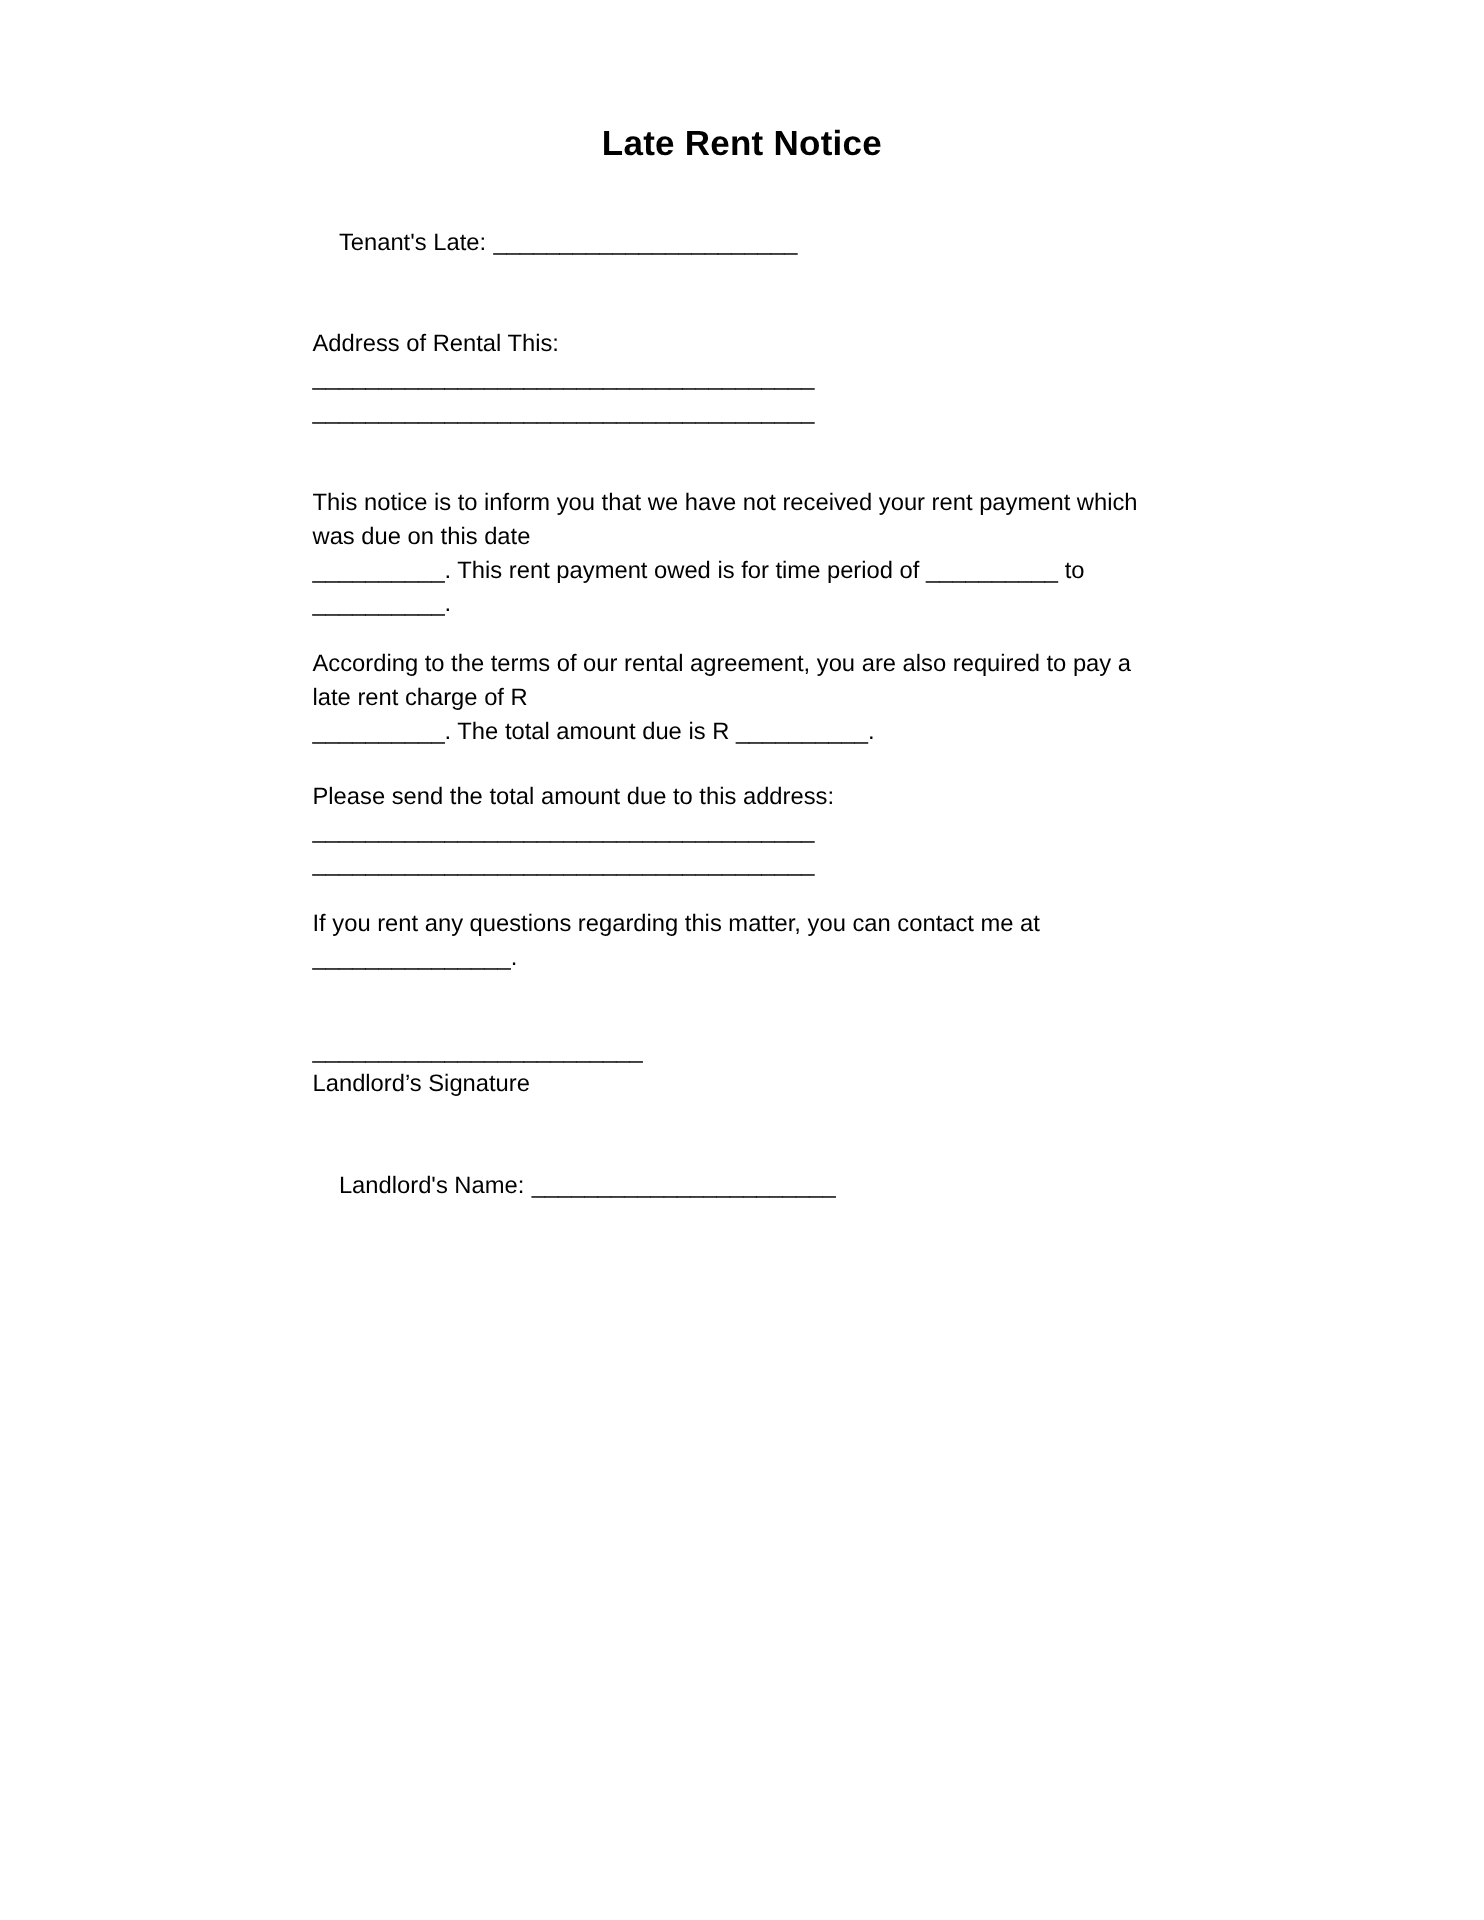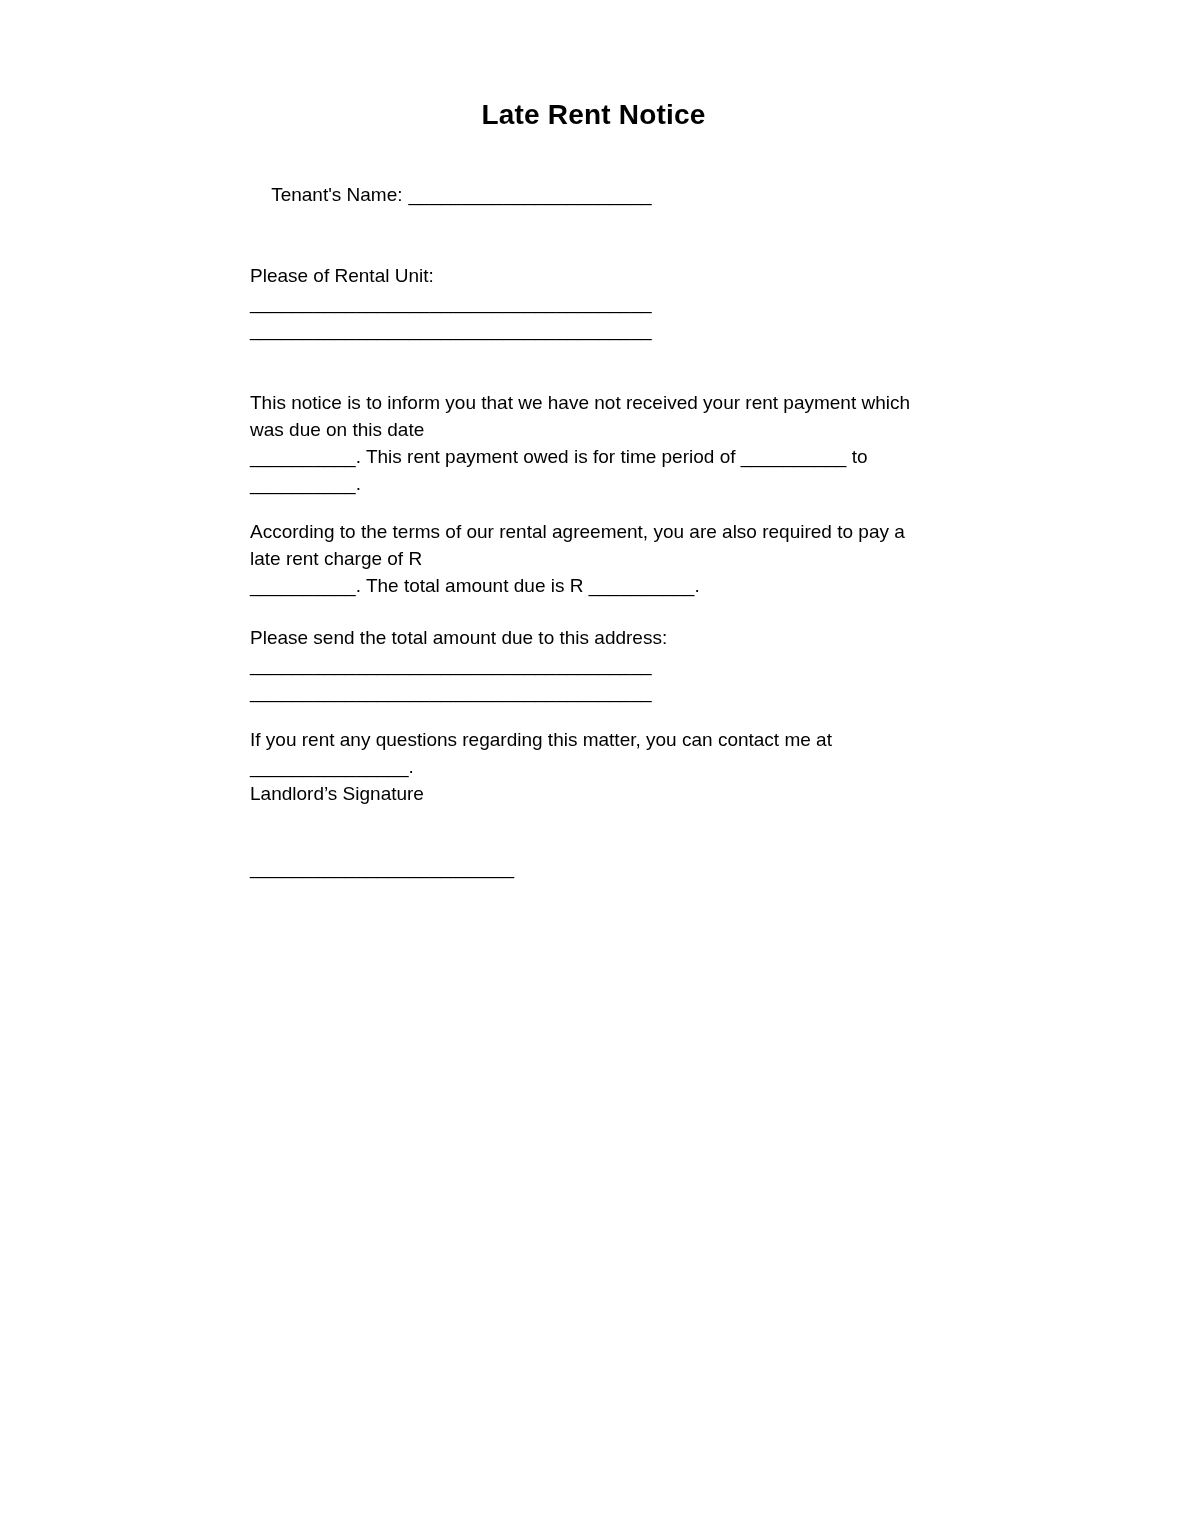--- a/index.html
+++ b/index.html
@@ -46,41 +46,44 @@
 </style>
 </head>
 <body>
 
 <div class="page">
 
   <h1 class="title">Late Rent Notice</h1>
 
 
   <div class="row tenant-row">
-    <span>Tenant's Name:</span><span class="blank">_______________________</span>
+    <span>Tenant's Late:</span><span class="blank">_______________________</span>
   </div>
 
-  <div class="row address-label">Please of Rental Unit:</div>
+  <div class="row address-label">Address of Rental This:</div>
 
   <div class="row">______________________________________</div>
 
   <div class="row">______________________________________</div>
 
   <div class="para para-notice">This notice is to inform you that we have not received your rent payment which was due on this date
 __________. This rent payment owed is for time period of __________ to __________.</div>
 
   <div class="para para-charge">According to the terms of our rental agreement, you are also required to pay a late rent charge of R
 __________. The total amount due is R __________.</div>
 
   <div class="row send-label">Please send the total amount due to this address:</div>
 
   <div class="row">______________________________________</div>
 
   <div class="row">______________________________________</div>
 
   <div class="row contact-row">If you rent any questions regarding this matter, you can contact me at _______________.</div>
 
+  <div class="row signature-line">_________________________</div>
+
   <div class="row">Landlord’s Signature</div>
 
-  <div class="row signature-line">_________________________</div>
-
+  <div class="row landlord-name">
+    <span>Landlord's Name:</span><span class="blank">_______________________</span>
+  </div>
 
 </div>
 
 </body></html>

